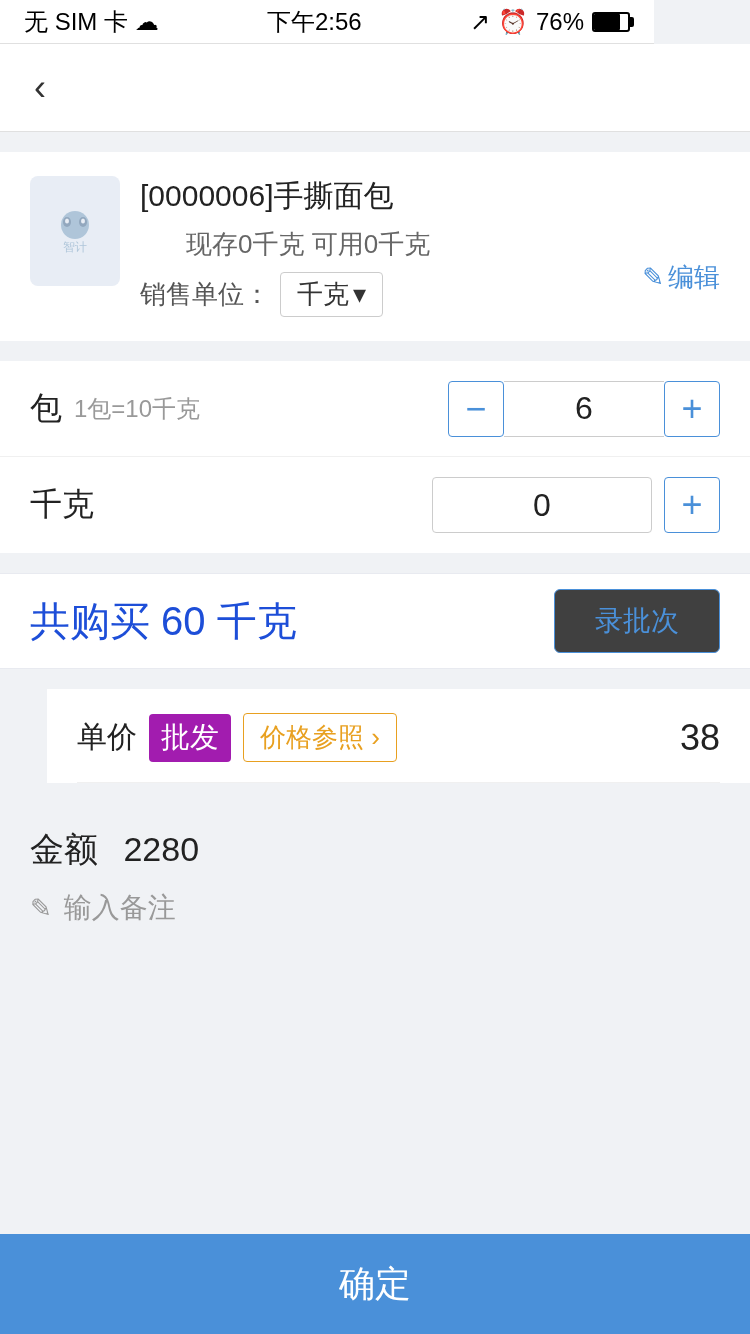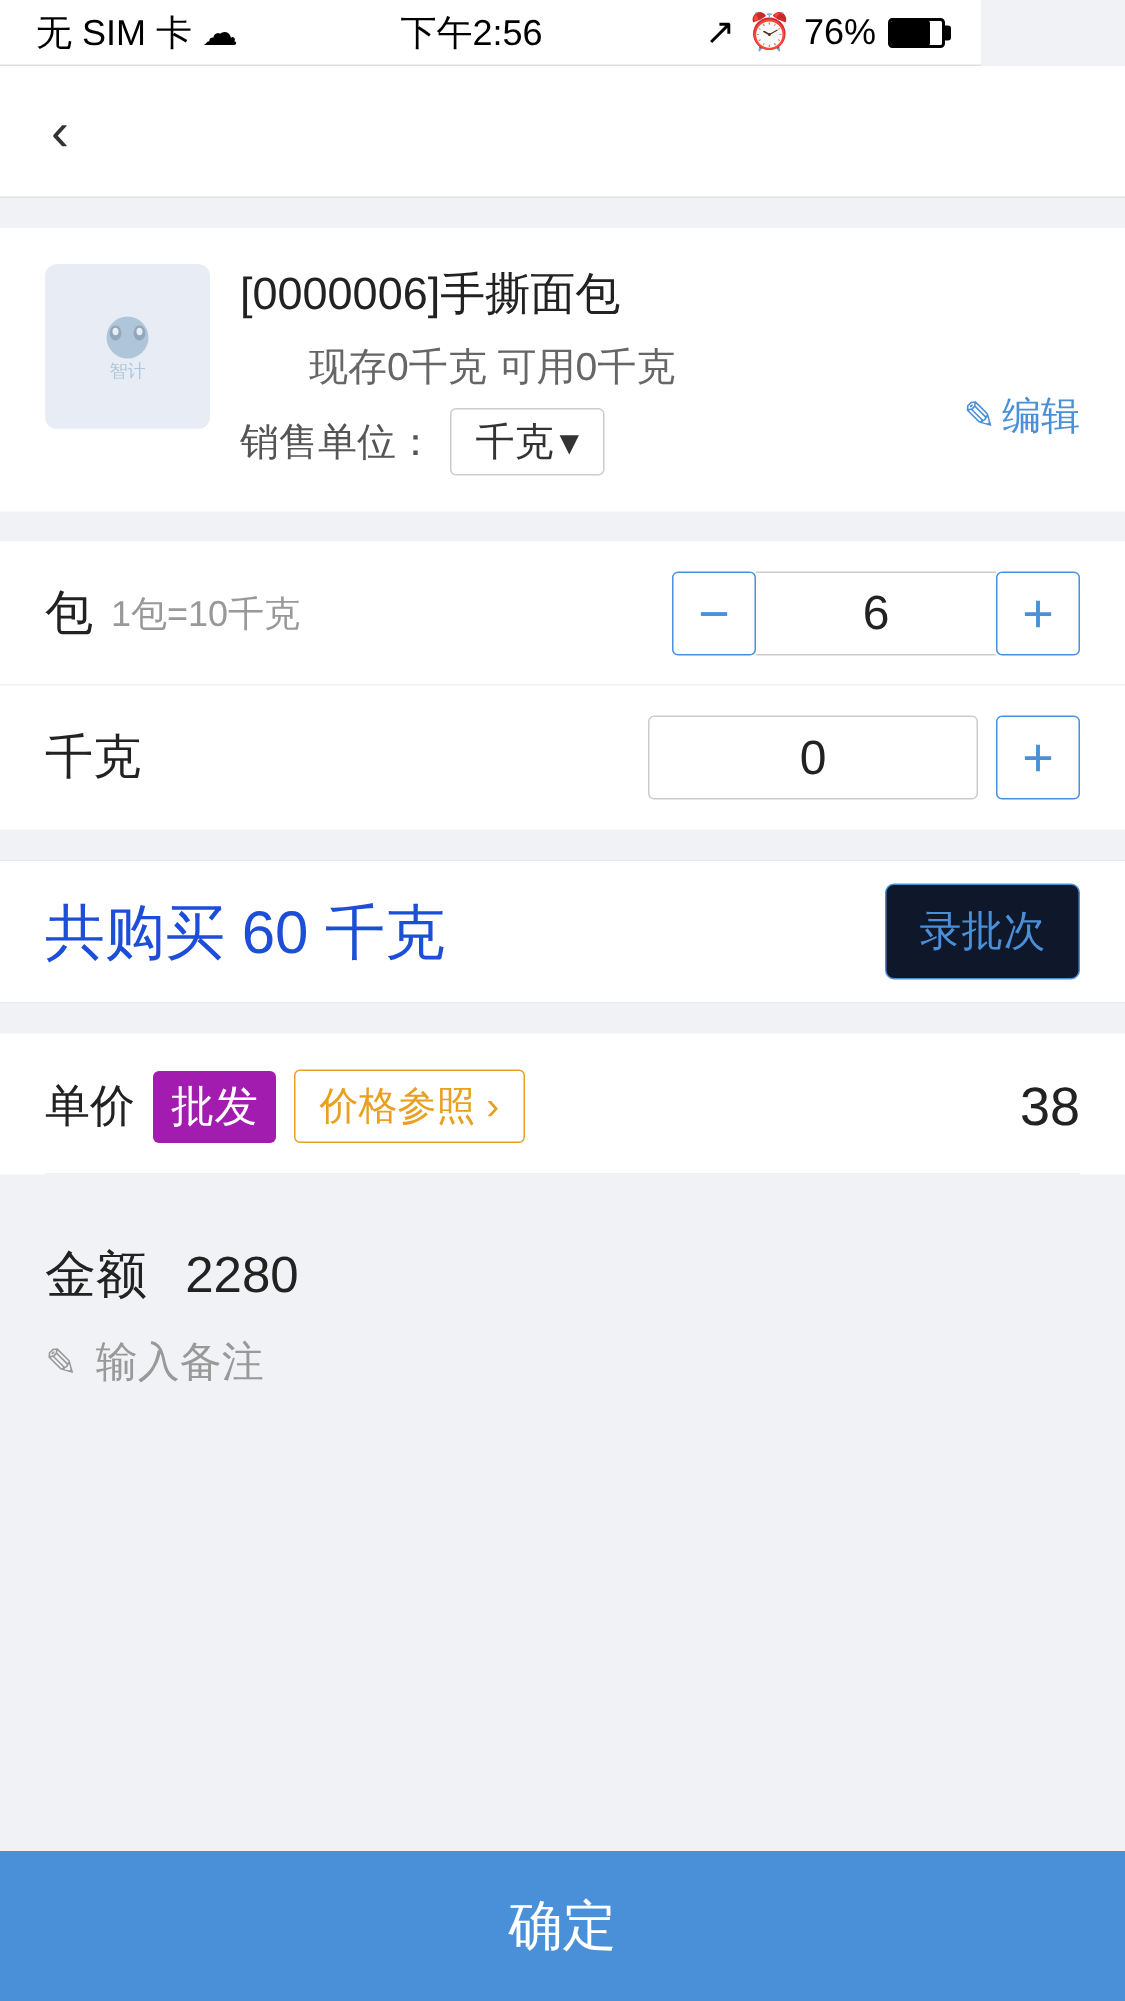--- a/index.html
+++ b/index.html
@@ -58,21 +58,21 @@
     
     .product-card {
       background: #fff;
       padding: 24px 30px;
       display: flex;
       align-items: flex-start;
       gap: 20px;
       margin-bottom: 20px;
     }
     .product-thumb {
-      width: 110px;
+      width: 90px;
       height: 110px;
       background: #e8edf5;
       border-radius: 8px;
       display: flex;
       align-items: center;
       justify-content: center;
       flex-shrink: 0;
     }
     .product-thumb svg { opacity: 0.6; }
     .product-info { flex: 1; }
@@ -208,32 +208,33 @@
       border-bottom: 1px solid #e8eaf0;
     }
     .total-text {
       font-size: 40px;
       color: #1d4ed8;
       flex: 1;
     }
     .record-btn {
       border: 1.5px solid #4a90d9;
       border-radius: 6px;
-      padding: 12px 22px;
+      padding: 12px 40px;
       font-size: 28px;
       color: #4a90d9;
-      background: #0f172a;
+      background: #404040;
       cursor: pointer;
     }
 
     
     .price-section {
       background: #fff;
       padding: 24px 30px 0 30px;
       margin-bottom: 20px;
+      margin-left: 47px;
     }
     .price-row {
       display: flex;
       align-items: center;
       padding-bottom: 20px;
       border-bottom: 1px solid #f0f0f0;
     }
     .price-label {
       font-size: 30px;
       color: #222;

